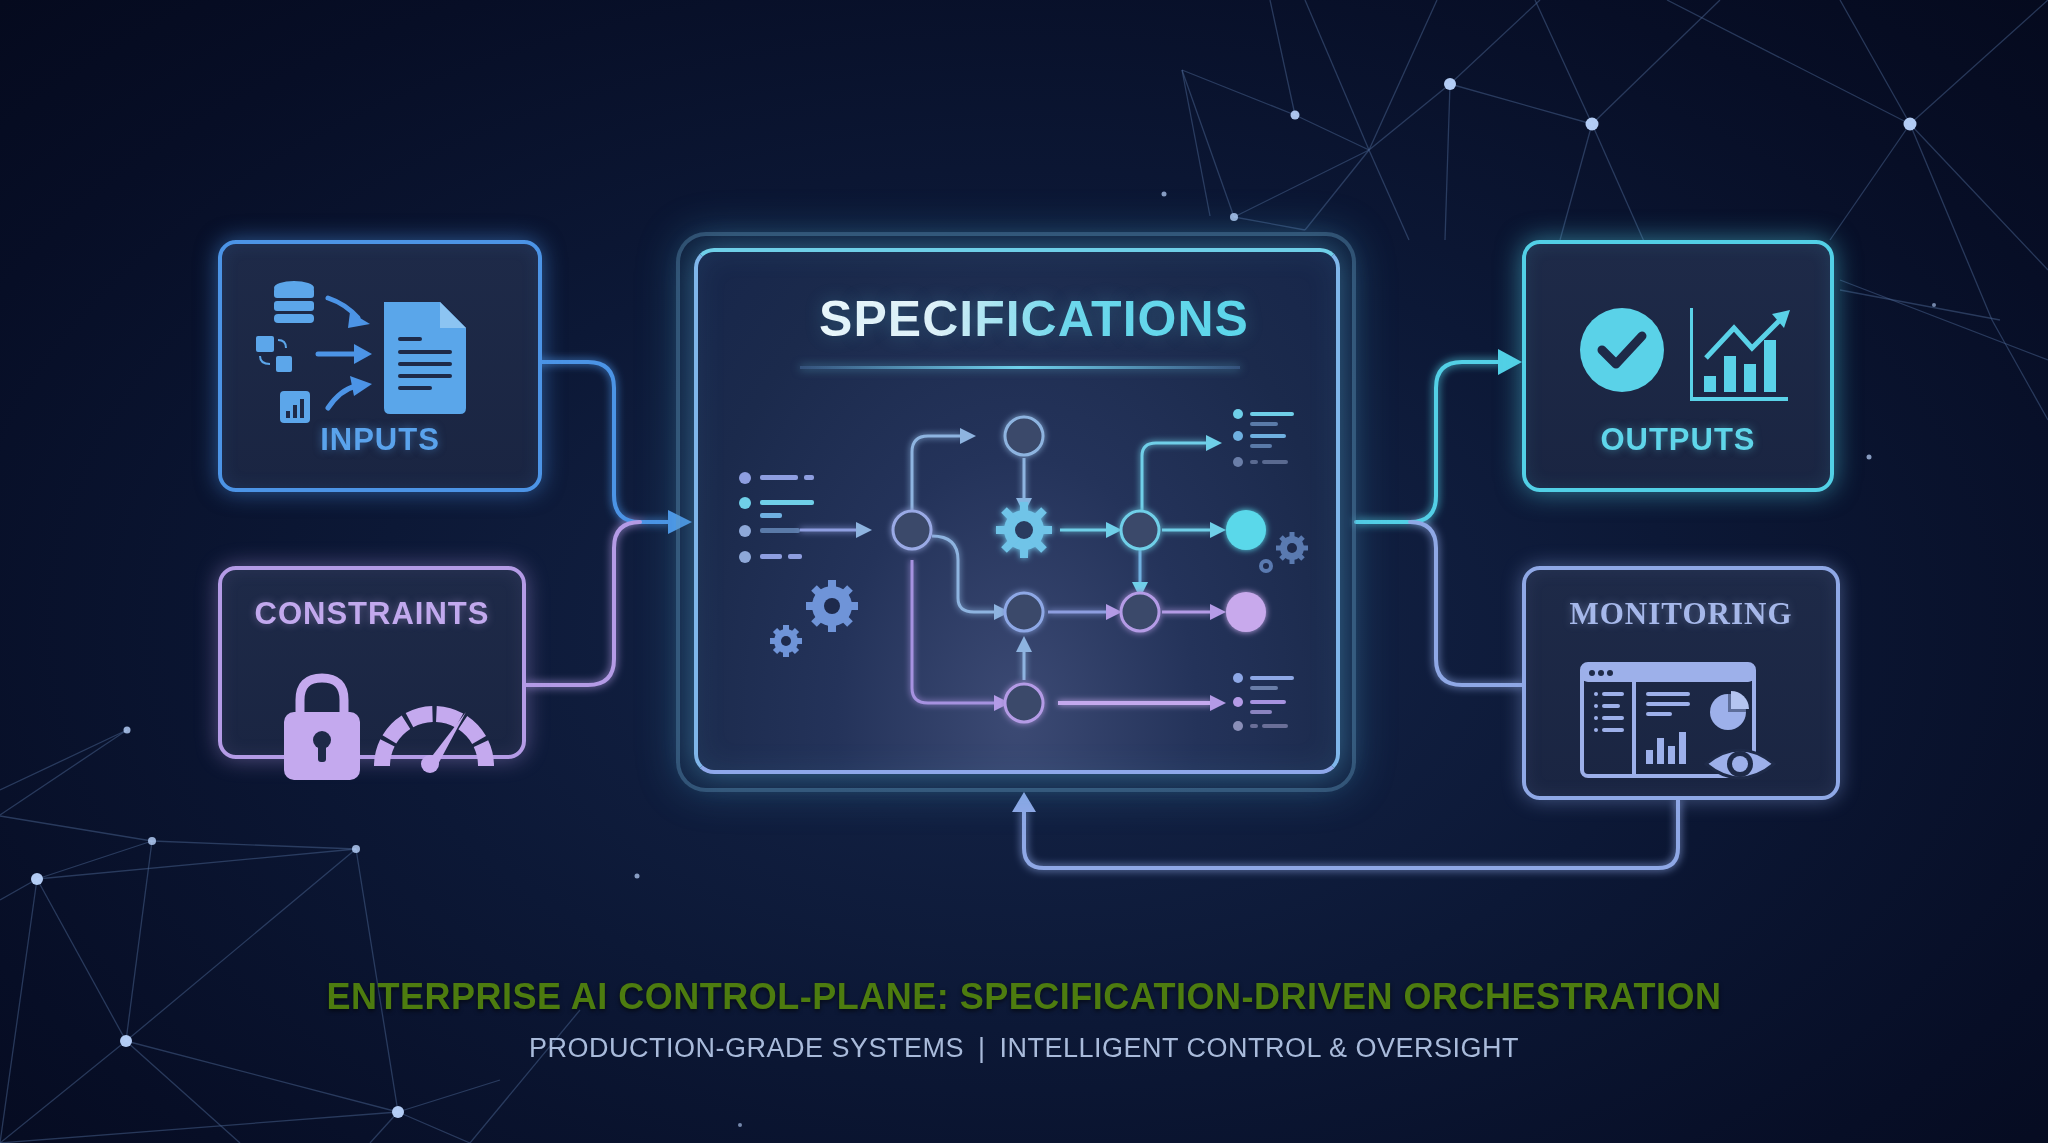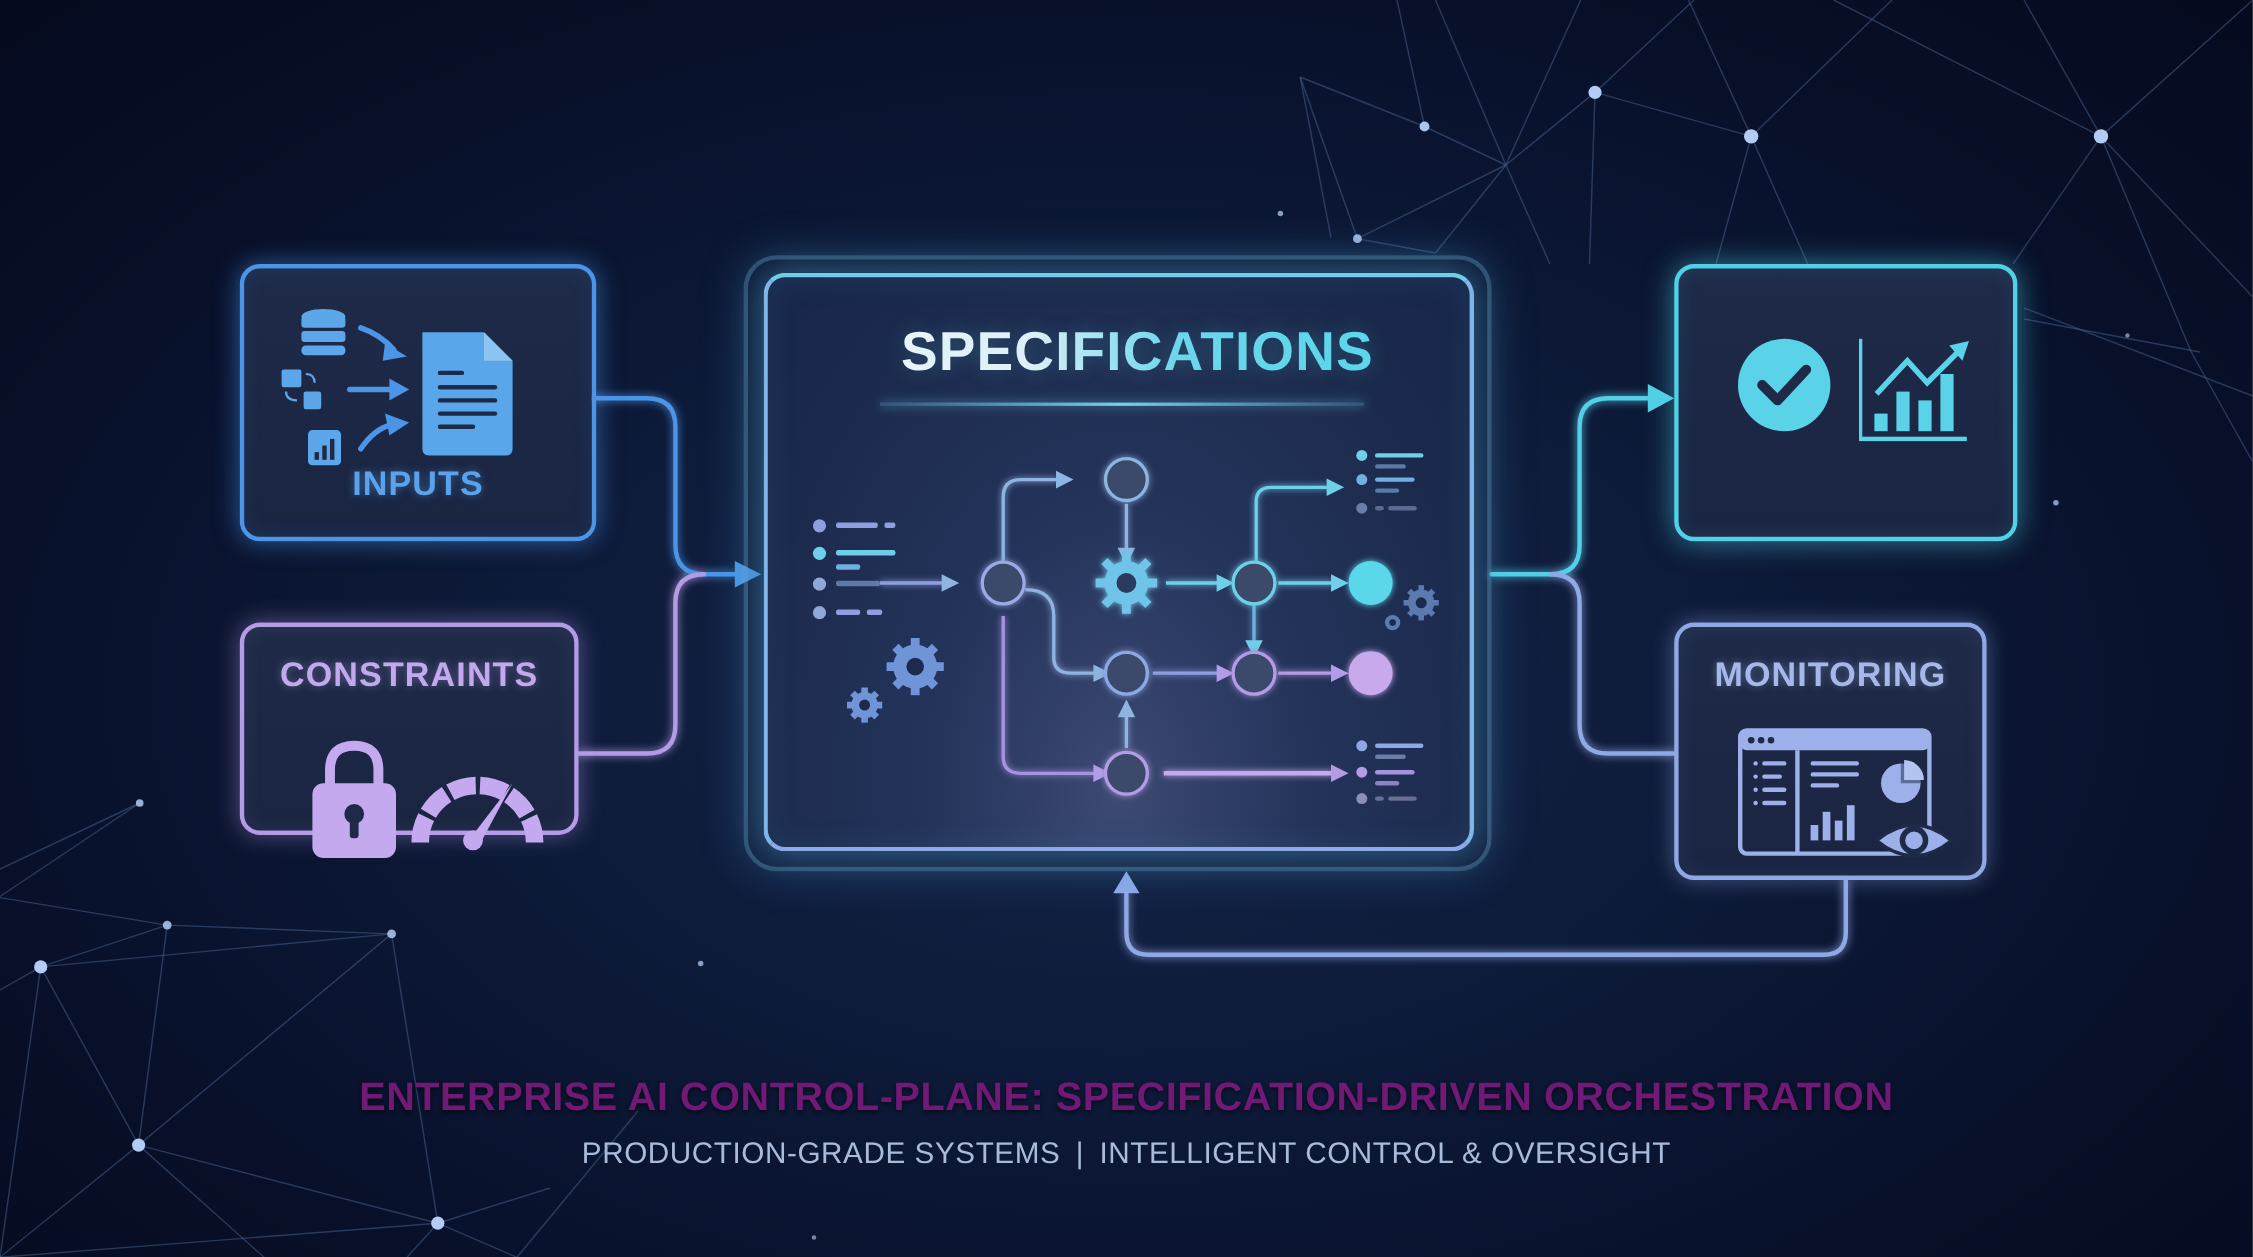--- a/index.html
+++ b/index.html
@@ -13,22 +13,22 @@
   .box {
     position: absolute; box-sizing: border-box; border-radius: 18px;
     background: linear-gradient(180deg, #1e2a48 0%, #1a2542 100%);
   }
   .box.inputs { left: 218px; top: 240px; width: 324px; height: 252px; border: 4px solid #4c94e6;
     box-shadow: 0 0 22px rgba(76,148,230,0.55), inset 0 0 18px rgba(76,148,230,0.12); }
   .box.constraints { left: 218px; top: 566px; width: 308px; height: 193px; border: 4px solid #b49be6;
     box-shadow: 0 0 22px rgba(180,155,230,0.45), inset 0 0 18px rgba(180,155,230,0.10); }
   .box.outputs { left: 1522px; top: 240px; width: 312px; height: 252px; border: 4px solid #52d0e6;
     box-shadow: 0 0 26px rgba(82,208,230,0.55), inset 0 0 18px rgba(82,208,230,0.12); }
-  .box.monitoring { left: 1522px; top: 566px; width: 284px; height: 234px; border: 4px solid #8fa8e6;
-    box-shadow: 0 0 20px rgba(143,168,230,0.45), inset 0 0 18px rgba(143,168,230,0.10); }
+  .box.monitoring { left: 1522px; top: 566px; width: 318px; height: 234px; border: 4px solid #8fa8e6;
+    box-shadow: 0 0 20px rgba(143,168,230,0.45), inset 0 0 18px rgba(143,168,230,0.10); font-family: Liberation Serif, serif; }
   .spec-outer { position: absolute; left: 676px; top: 232px; width: 680px; height: 560px; box-sizing: border-box;
     border-radius: 30px; border: 4px solid rgba(110,170,210,0.35);
     background: rgba(40,90,120,0.12); box-shadow: 0 0 40px rgba(80,170,220,0.25); }
   .spec-inner { position: absolute; left: 694px; top: 248px; width: 646px; height: 526px; box-sizing: border-box;
     border-radius: 20px; border: 4px solid #7fb6ea;
     border-top-color: #6fcfe8; border-bottom-color: #8ea8ea;
     background: radial-gradient(ellipse at 50% 90%, #3c4a74 0%, #24335a 40%, #1b2a4c 75%, #17264a 100%);
     box-shadow: 0 0 30px rgba(100,190,230,0.45), inset 0 0 30px rgba(100,190,230,0.10); }
   .label { position: absolute; left: 0; right: 0; text-align: center; font-weight: 700; letter-spacing: 1px; }
   .inputs .label { bottom: 30px; font-size: 31px; color: #5aa3ec; text-shadow: 0 0 8px rgba(90,163,236,0.5); }
@@ -37,21 +37,21 @@
   .monitoring .label { top: 26px; font-size: 31px; color: #a6b8ea; text-shadow: 0 0 8px rgba(166,184,234,0.4); }
   .spec-title { position: absolute; left: 694px; width: 680px; top: 290px; text-align: center;
     font-size: 50px; font-weight: 700; letter-spacing: 1px;
     background: linear-gradient(90deg, #ffffff 0%, #eaf4fa 35%, #6ed8ec 55%, #4fd6ea 100%);
     -webkit-background-clip: text; background-clip: text; color: transparent;
     text-shadow: 0 0 18px rgba(100,210,235,0.25); }
   .spec-rule { position: absolute; left: 800px; top: 366px; width: 440px; height: 3px;
     background: linear-gradient(90deg, rgba(110,170,230,0.3), #6fd2ec 50%, rgba(110,170,230,0.3));
     box-shadow: 0 0 10px rgba(110,210,236,0.6); }
   .footer-title { position: absolute; left: 0; right: 0; top: 976px; text-align: center;
-    font-size: 36px; font-weight: 700; color: #701a75; letter-spacing: 0.5px;
+    font-size: 36px; font-weight: 700; color: #4d7c0f; letter-spacing: 0.5px;
     text-shadow: 0 2px 4px rgba(0,0,0,0.6); }
   .footer-sub { position: absolute; left: 0; right: 0; top: 1033px; text-align: center;
     font-size: 27px; color: #a9bbdb; letter-spacing: 0.5px; }
   .footer-sub .sep { margin: 0 14px; }
 </style>
 </head>
 <body>
 
 <svg class="layer" width="2048" height="1143">
   <g stroke="#4a6490" stroke-opacity="0.5" stroke-width="1.3" fill="none">
@@ -359,20 +359,21 @@
       <rect x="164" y="64" width="3" height="92"></rect>
       <rect x="164" y="153" width="98" height="4"></rect>
       <rect x="178" y="132" width="12" height="16"></rect>
       <rect x="198" y="112" width="12" height="36"></rect>
       <rect x="218" y="120" width="12" height="28"></rect>
       <rect x="238" y="96" width="12" height="52"></rect>
       <path d="M180 114 L208 84 L226 104 L254 76" stroke="#5ad2e8" stroke-width="5" fill="none"></path>
       <polygon points="246,70 264,66 258,84"></polygon>
     </g>
   </svg>
+  <div class="label">OUTPUTS</div>
 </div>
 
 <div class="box monitoring">
   <div class="label">MONITORING</div>
   <svg class="abs" style="left:0;top:80px" width="304" height="150">
     <g>
       <rect x="56" y="14" width="172" height="112" rx="6" fill="none" stroke="#9db0ea" stroke-width="4"></rect>
       <rect x="56" y="14" width="172" height="18" rx="6" fill="#9db0ea"></rect>
       <circle cx="66" cy="23" r="3" fill="#1e2a48"></circle>
         <circle cx="75" cy="23" r="3" fill="#1e2a48"></circle>

